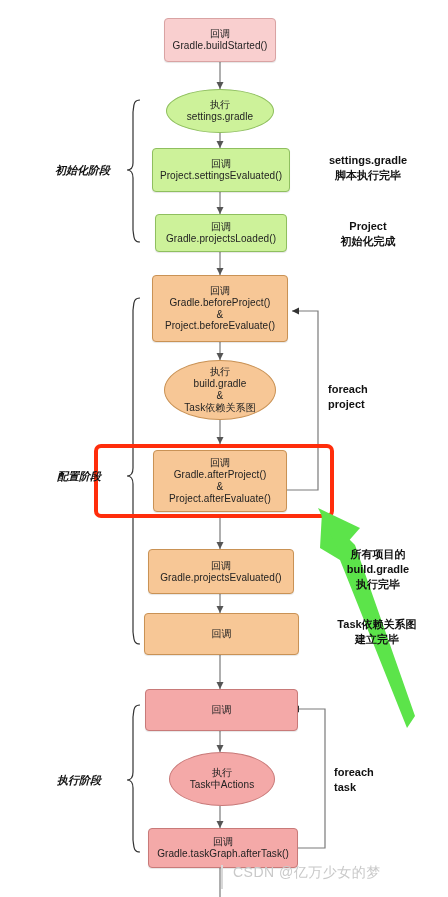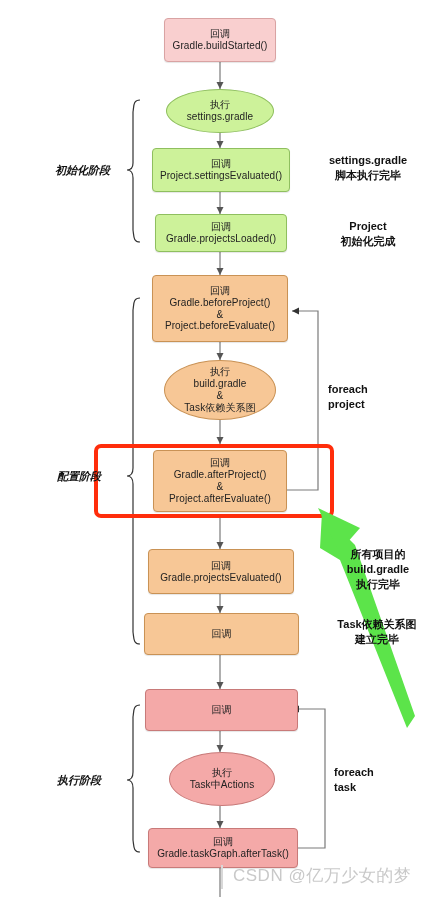--- a/index.html
+++ b/index.html
@@ -53,21 +53,21 @@
     font-size:11px;
     color:#111;
     white-space:nowrap;
     font-style:italic;
   }
 
   
   .watermark{
     position:absolute;
     left:233px;top:864px;
-    font-size:17px;
+    font-size:14px;
     color:#c9c9c9;
     letter-spacing:.5px;
     white-space:nowrap;
   }
   .wm-bar{
     position:absolute;left:221px;top:865px;width:2px;height:24px;background:#d8d8d8;
   }
 </style>
 </head>
 <body>

